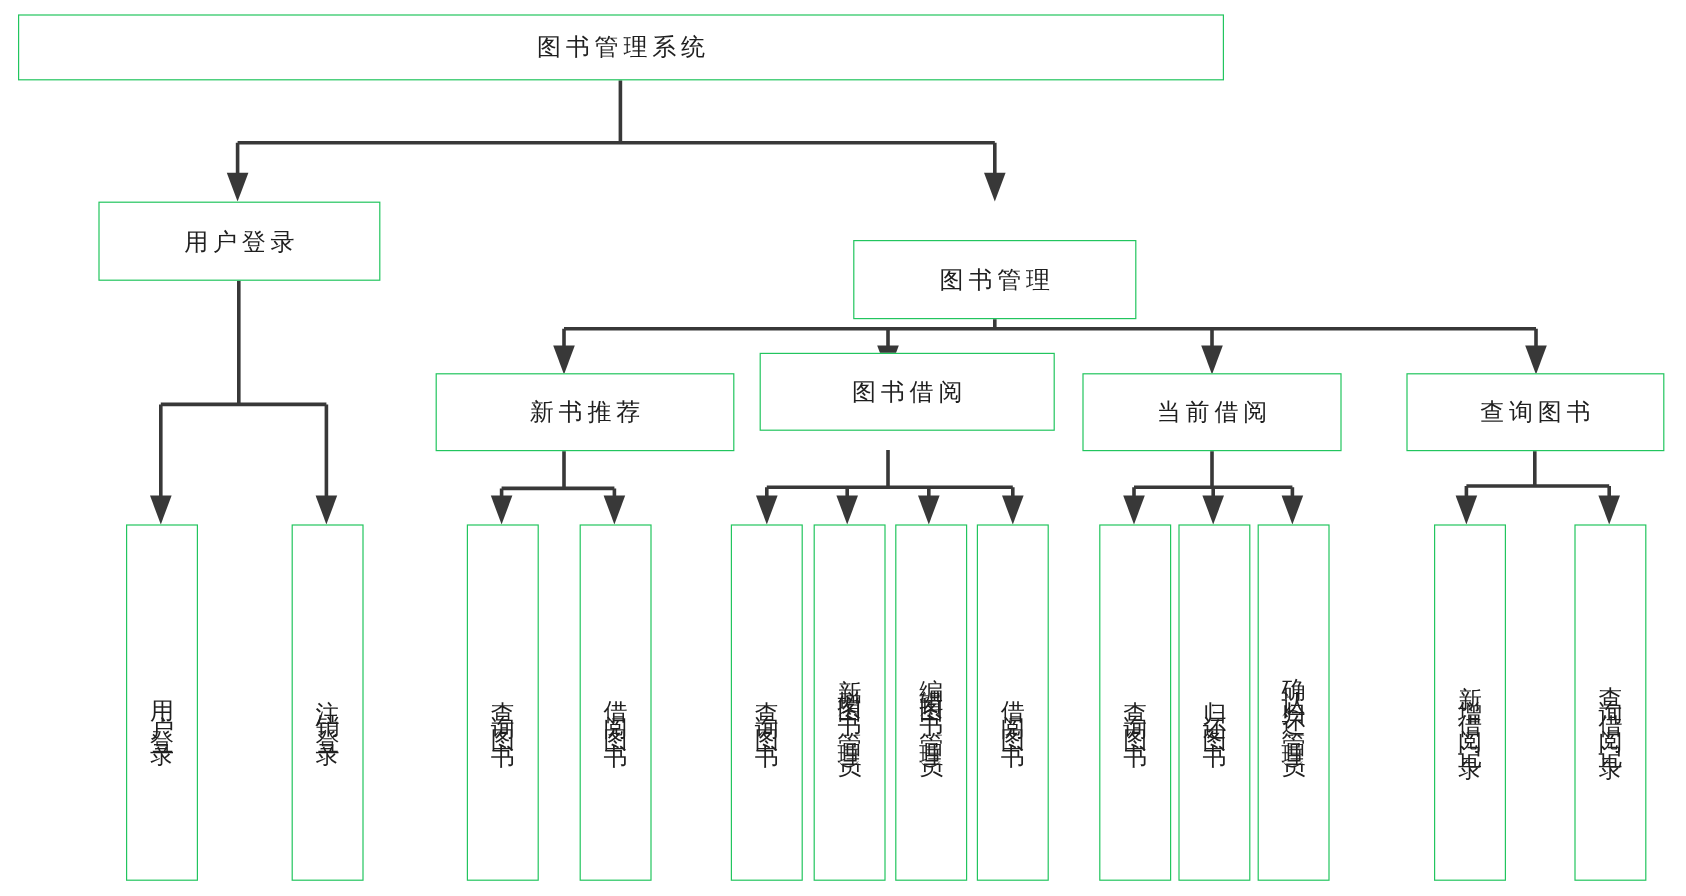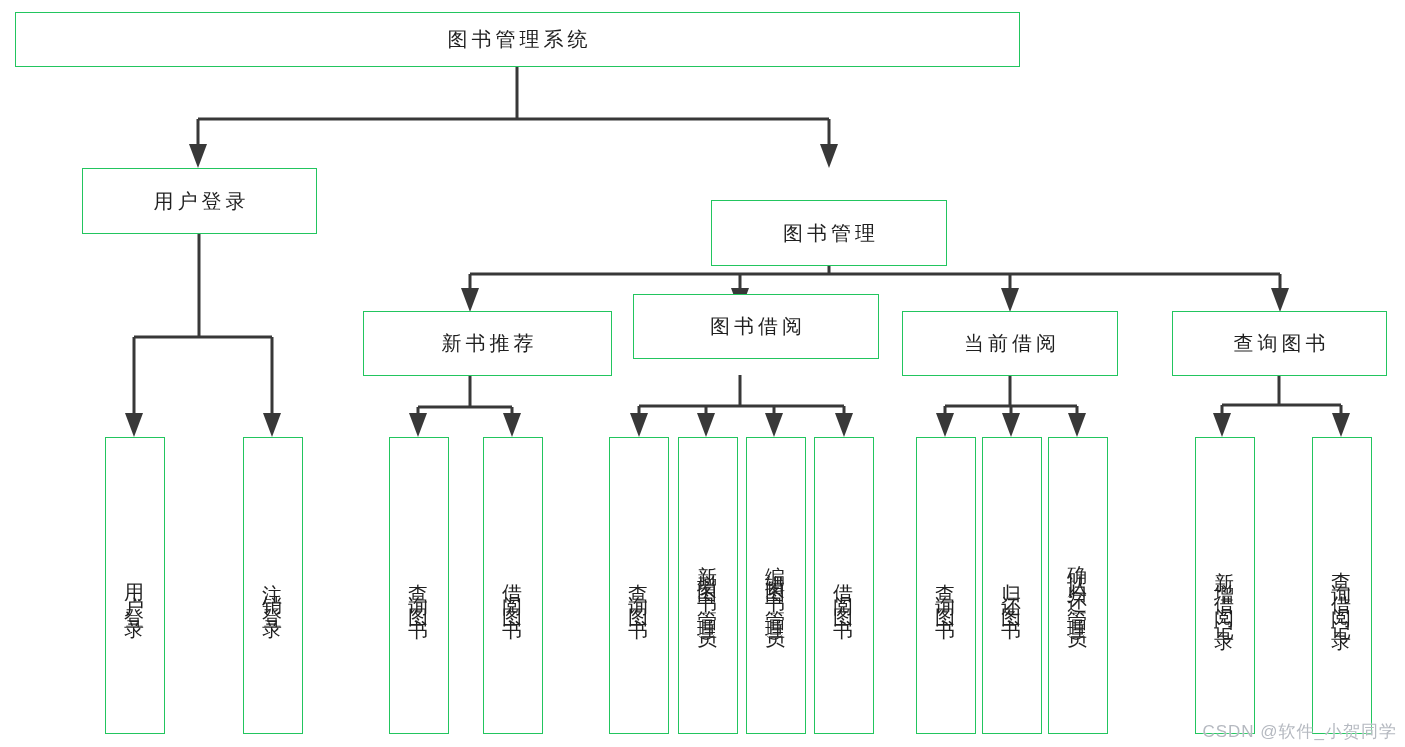--- a/index.html
+++ b/index.html
@@ -134,14 +134,13 @@
   <div class="box vbox long b-leaf-edit-book">编辑图书（管理员）</div>
   <div class="box vbox b-leaf-borrow2">借阅图书</div>
 
   <div class="box vbox b-leaf-query3">查询图书</div>
   <div class="box vbox b-leaf-return">归还图书</div>
   <div class="box vbox long b-leaf-confirm">确认归还（管理员）</div>
 
   <div class="box vbox b-leaf-add-record">新增借阅记录</div>
   <div class="box vbox b-leaf-query-record">查询借阅记录</div>
 
-  <div class="watermark">CSDN @软件_小贺同学</div>
 </div>
 
 </body></html>

